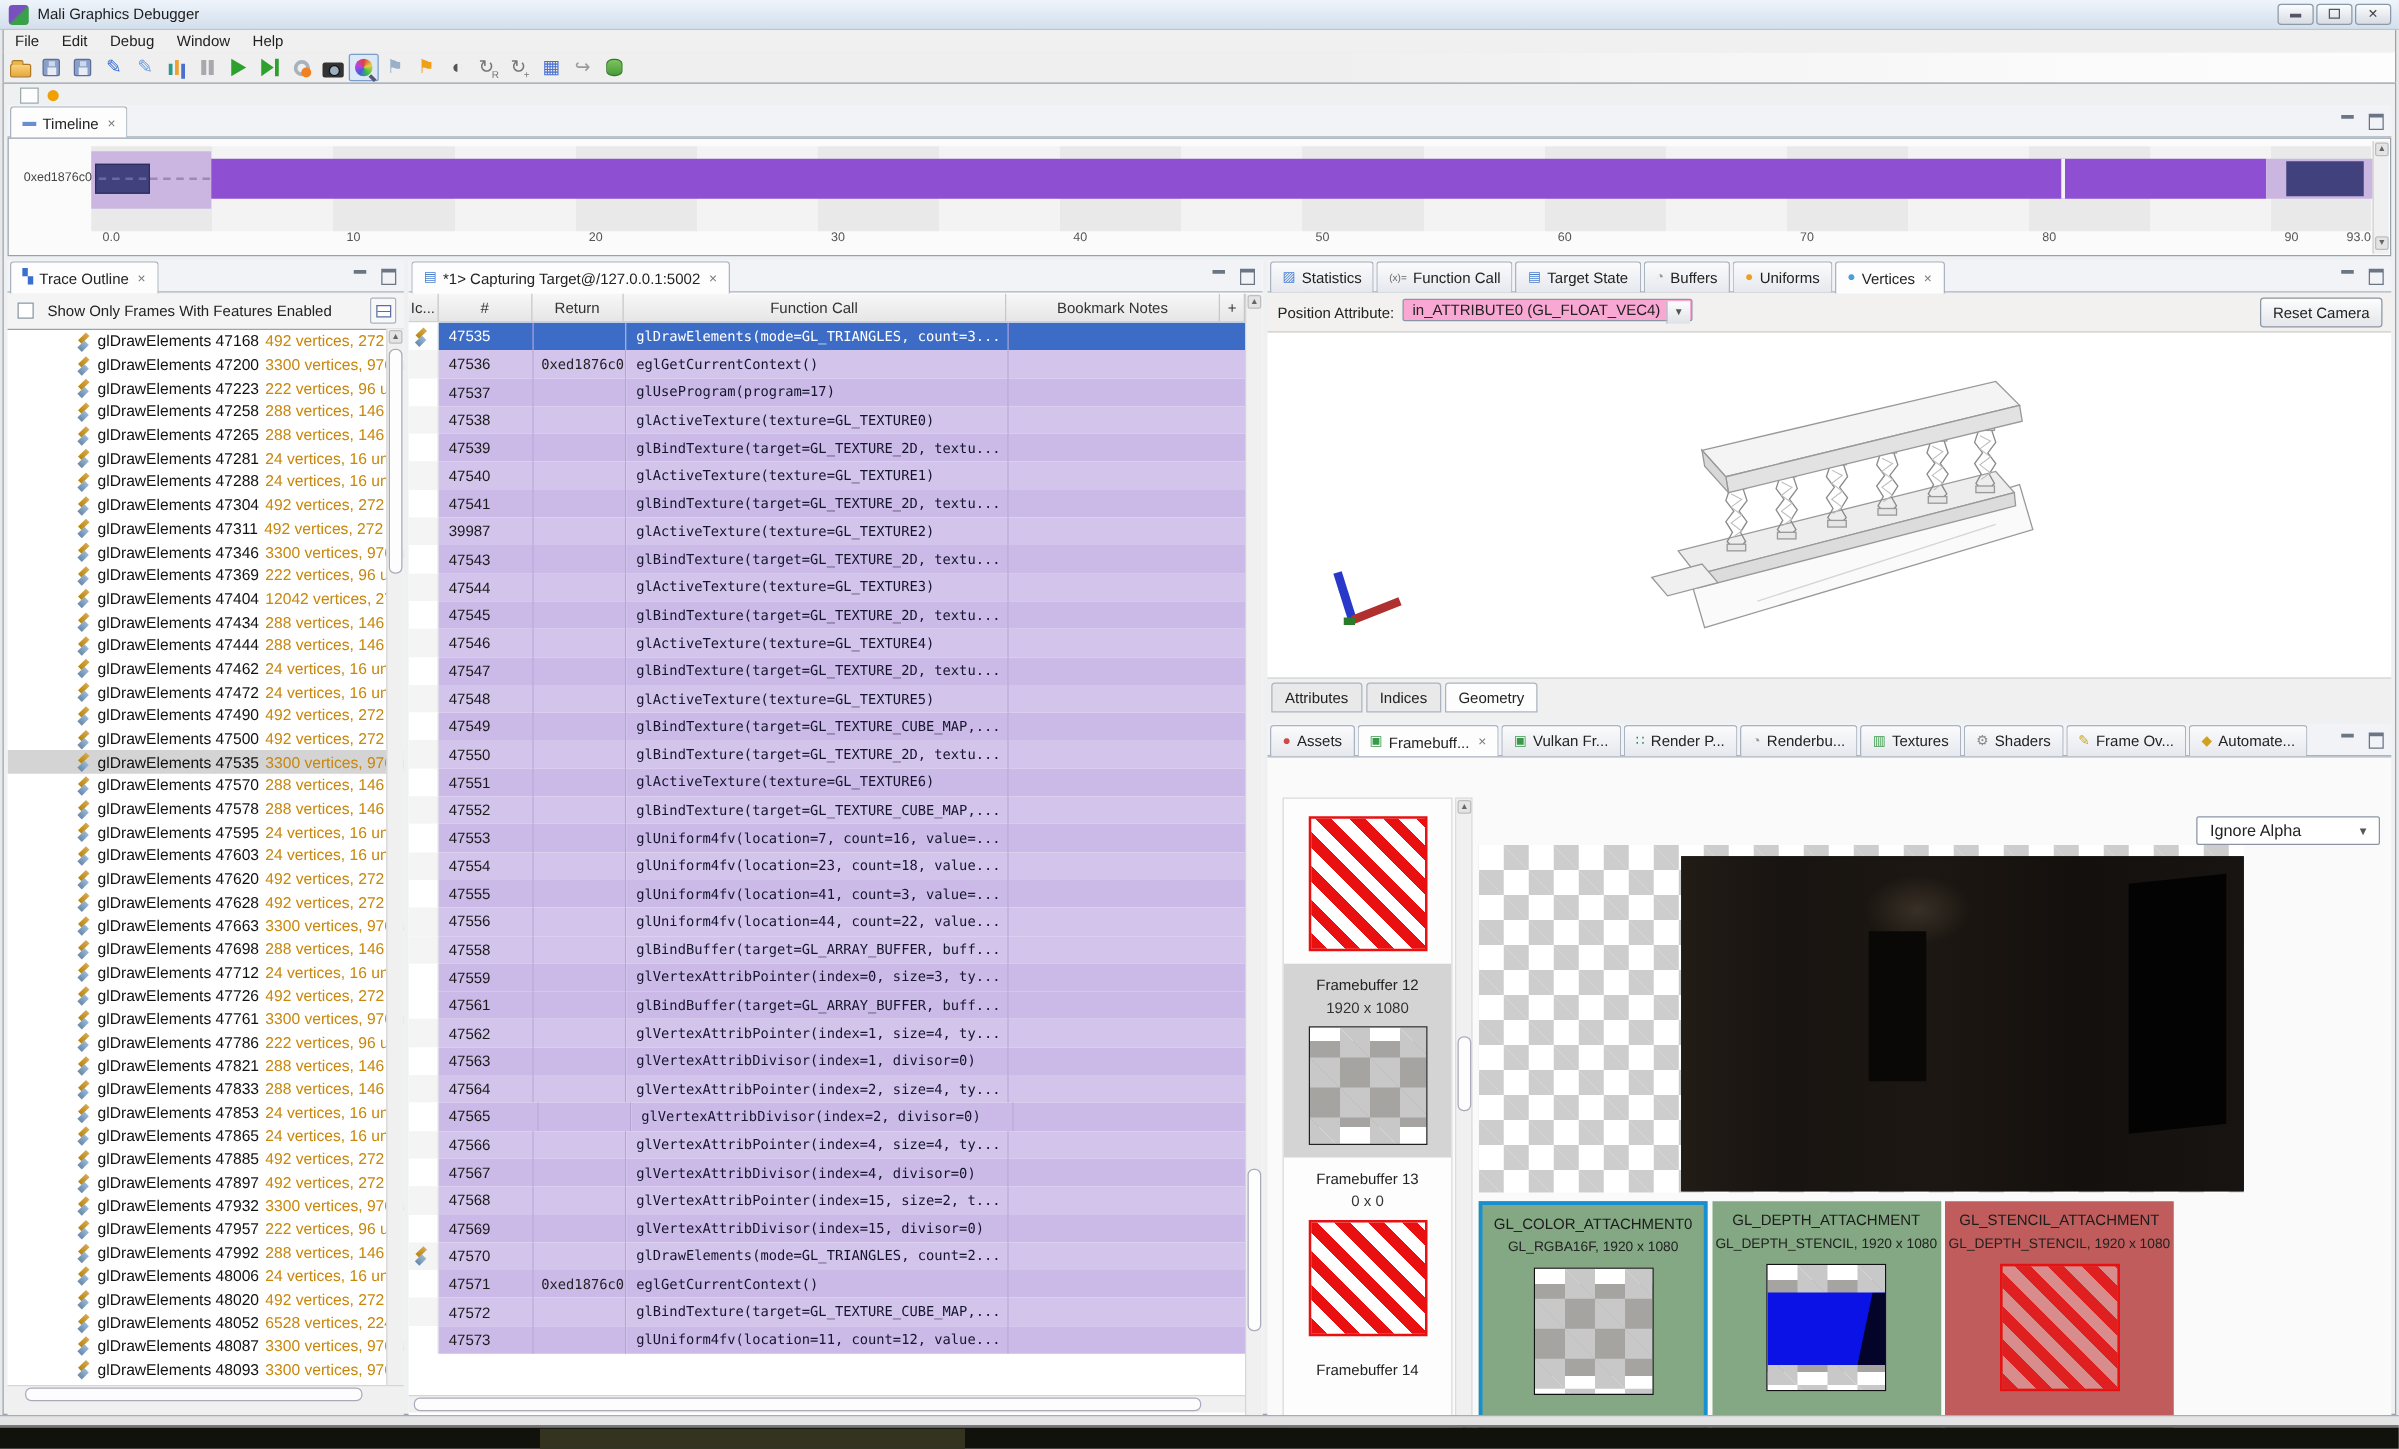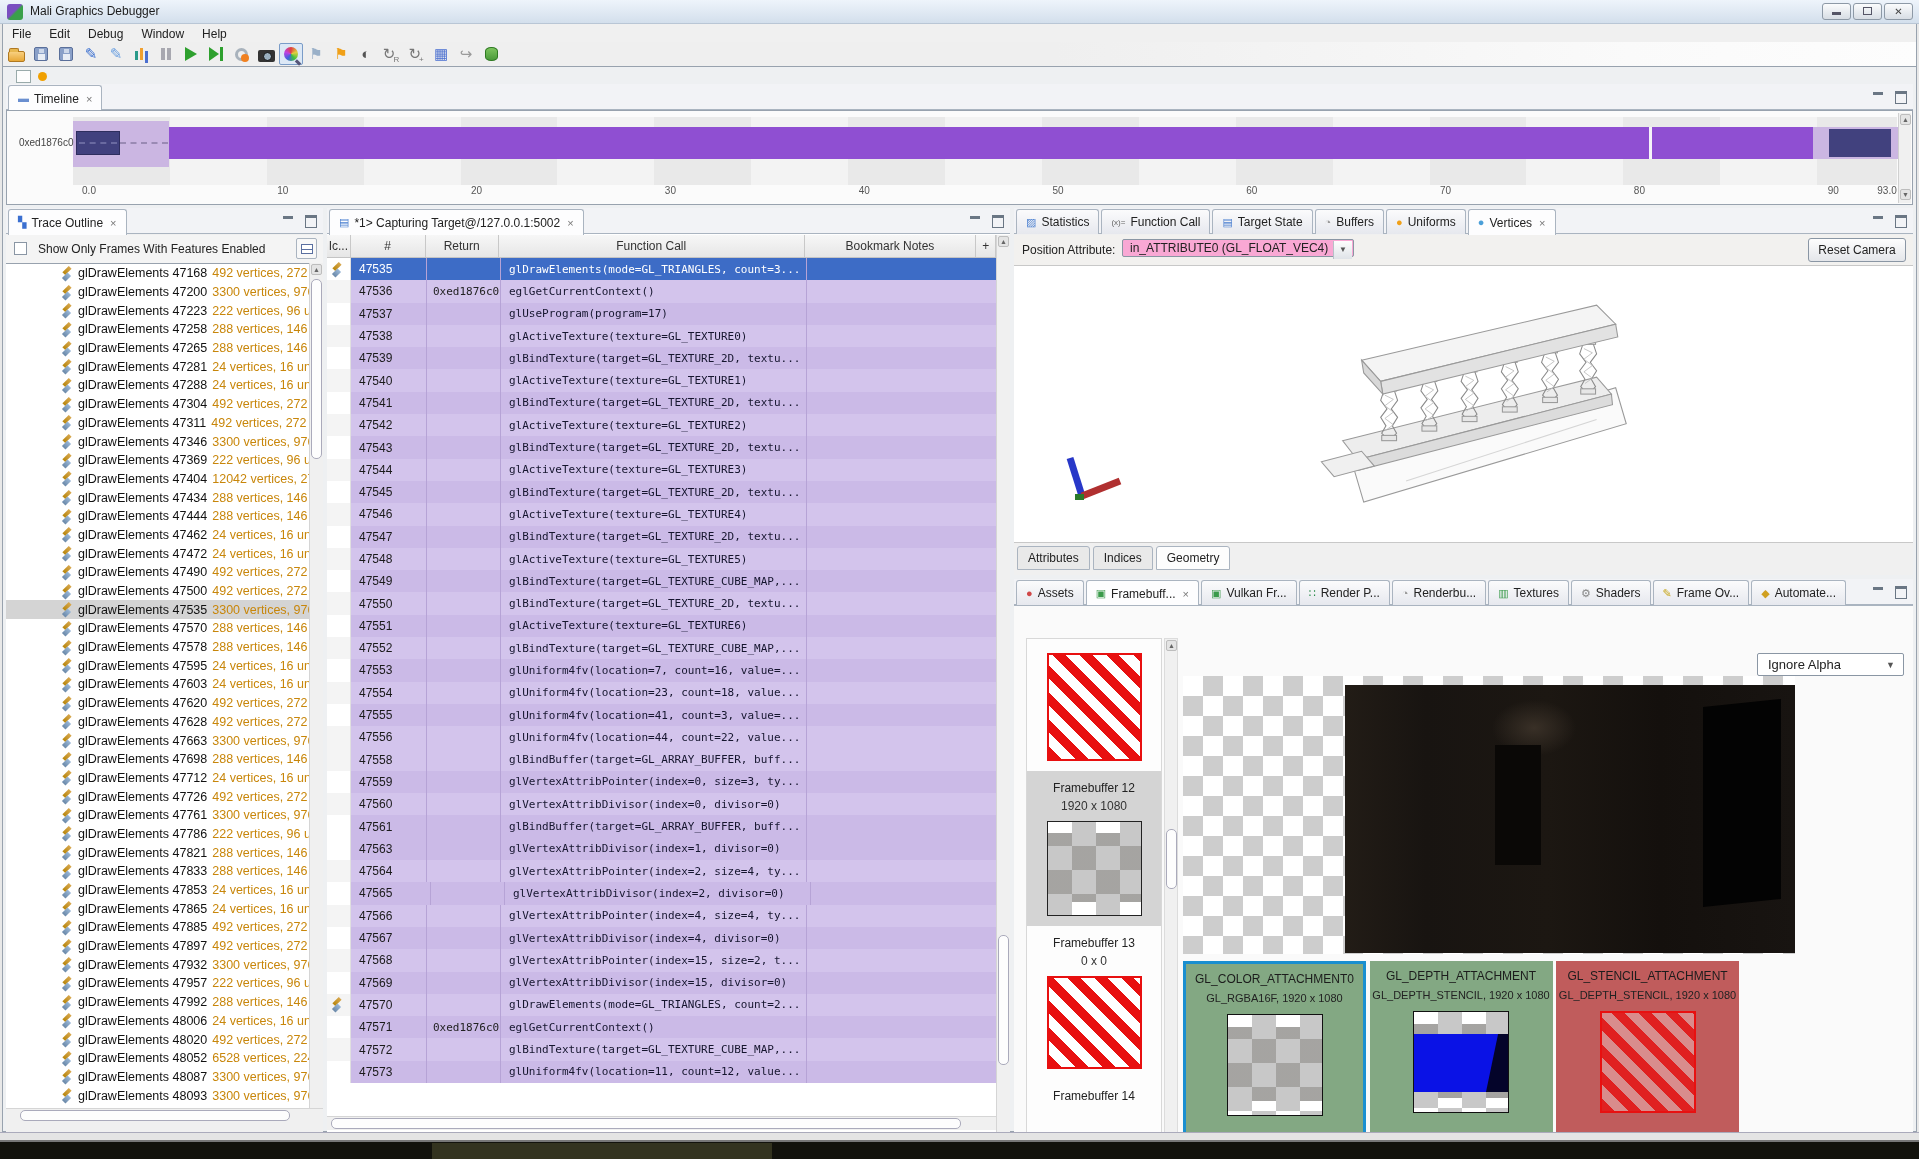--- a/index.html
+++ b/index.html
@@ -632,21 +632,21 @@
       </div>
       <div class="cap-row">
         <div class="cap-cell cap-ic" style="width: 24px;"></div>
         <div class="cap-cell cap-n" style="width: 76px;">47541</div>
         <div class="cap-cell cap-r" style="width: 74px;"></div>
         <div class="cap-cell cap-c" style="width: 306px;">glBindTexture(target=GL_TEXTURE_2D, textu...</div>
         <div class="cap-cell cap-b" style="width: 174px; flex: 1 1 0%;"></div>
       </div>
       <div class="cap-row alt">
         <div class="cap-cell cap-ic" style="width: 24px;"></div>
-        <div class="cap-cell cap-n" style="width: 76px;">47542</div>
+        <div class="cap-cell cap-n" style="width: 76px;">39987</div>
         <div class="cap-cell cap-r" style="width: 74px;"></div>
         <div class="cap-cell cap-c" style="width: 306px;">glActiveTexture(texture=GL_TEXTURE2)</div>
         <div class="cap-cell cap-b" style="width: 174px; flex: 1 1 0%;"></div>
       </div>
       <div class="cap-row">
         <div class="cap-cell cap-ic" style="width: 24px;"></div>
         <div class="cap-cell cap-n" style="width: 76px;">47543</div>
         <div class="cap-cell cap-r" style="width: 74px;"></div>
         <div class="cap-cell cap-c" style="width: 306px;">glBindTexture(target=GL_TEXTURE_2D, textu...</div>
         <div class="cap-cell cap-b" style="width: 174px; flex: 1 1 0%;"></div>
@@ -749,32 +749,32 @@
         <div class="cap-cell cap-c" style="width: 306px;">glBindBuffer(target=GL_ARRAY_BUFFER, buff...</div>
         <div class="cap-cell cap-b" style="width: 174px; flex: 1 1 0%;"></div>
       </div>
       <div class="cap-row">
         <div class="cap-cell cap-ic" style="width: 24px;"></div>
         <div class="cap-cell cap-n" style="width: 76px;">47559</div>
         <div class="cap-cell cap-r" style="width: 74px;"></div>
         <div class="cap-cell cap-c" style="width: 306px;">glVertexAttribPointer(index=0, size=3, ty...</div>
         <div class="cap-cell cap-b" style="width: 174px; flex: 1 1 0%;"></div>
       </div>
-      <div class="cap-row alt">
-        <div class="cap-cell cap-ic" style="width: 24px;"></div>
-        <div class="cap-cell cap-n" style="width: 76px;">47560</div>
-        <div class="cap-cell cap-r" style="width: 74px;"></div>
-        <div class="cap-cell cap-c" style="width: 306px;">glVertexAttribDivisor(index=0, divisor=0)</div>
-        <div class="cap-cell cap-b" style="width: 174px; flex: 1 1 0%;"></div>
-      </div>
       <div class="cap-row">
         <div class="cap-cell cap-ic" style="width: 24px;"></div>
         <div class="cap-cell cap-n" style="width: 76px;">47561</div>
         <div class="cap-cell cap-r" style="width: 74px;"></div>
         <div class="cap-cell cap-c" style="width: 306px;">glBindBuffer(target=GL_ARRAY_BUFFER, buff...</div>
+        <div class="cap-cell cap-b" style="width: 174px; flex: 1 1 0%;"></div>
+      </div>
+      <div class="cap-row alt">
+        <div class="cap-cell cap-ic" style="width: 24px;"></div>
+        <div class="cap-cell cap-n" style="width: 76px;">47562</div>
+        <div class="cap-cell cap-r" style="width: 74px;"></div>
+        <div class="cap-cell cap-c" style="width: 306px;">glVertexAttribPointer(index=1, size=4, ty...</div>
         <div class="cap-cell cap-b" style="width: 174px; flex: 1 1 0%;"></div>
       </div>
       <div class="cap-row">
         <div class="cap-cell cap-ic" style="width: 24px;"></div>
         <div class="cap-cell cap-n" style="width: 76px;">47563</div>
         <div class="cap-cell cap-r" style="width: 74px;"></div>
         <div class="cap-cell cap-c" style="width: 306px;">glVertexAttribDivisor(index=1, divisor=0)</div>
         <div class="cap-cell cap-b" style="width: 174px; flex: 1 1 0%;"></div>
       </div>
       <div class="cap-row alt">

